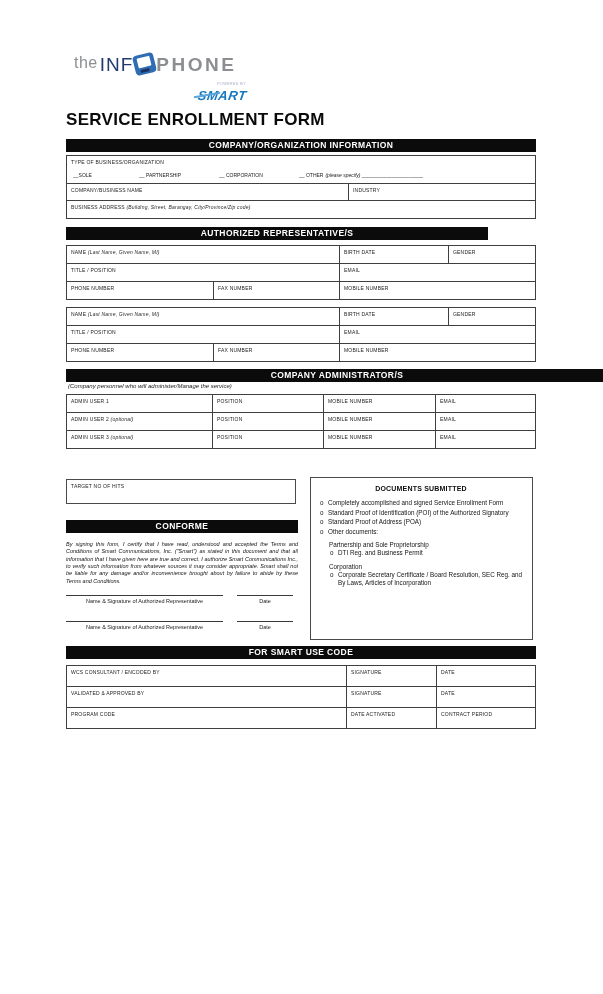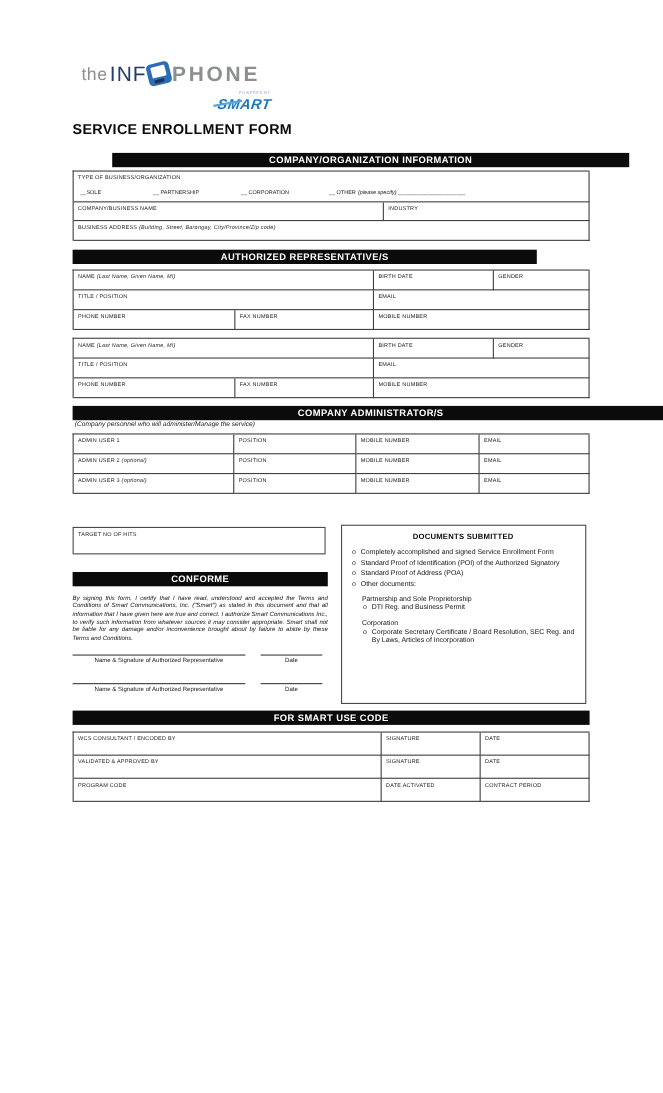--- a/index.html
+++ b/index.html
@@ -2,43 +2,43 @@
 <html><head>
 <meta charset="utf-8">
 <style>
   * { margin:0; padding:0; box-sizing:border-box; }
   html,body { background:#ffffff; }
   body { width:603px; height:994px; font-family:"Liberation Sans", sans-serif; color:#111; position:relative; }
   .page { position:relative; width:603px; height:994px; background:#fff; overflow:hidden; }
 
   
   .logo { position:absolute; left:74px; top:54px; width:170px; }
-  .logo-row { display:flex; align-items:center; height:30px; }
+  .logo-row { display:flex; height:30px; }
   .lg-the { color:#8c8e91; font-size:16px; letter-spacing:0.5px; }
   .lg-inf { color:#223a6e; font-size:19px; font-weight:normal; letter-spacing:1px; margin-left:2px; }
   .board-icon { width:21px; height:20px; background:#2e6db4; border-radius:4px;
                 transform:rotate(-14deg); position:relative; margin:0 1px 4px 1px; flex:none; }
   .board-icon::after { content:""; position:absolute; left:4px; top:3px; right:4px; bottom:7px;
                 background:#ffffff; border-radius:1px; }
   .board-icon::before { content:""; position:absolute; left:5px; bottom:2px; width:9px; height:3px;
                 background:#1d2f5e; border-radius:1px; }
   .lg-board { color:#8c8e91; font-size:19px; font-weight:bold; letter-spacing:2.5px; }
   .smart-block { position:absolute; left:108px; top:28px; width:64px; text-align:right; }
   .powered { display:block; font-size:3.5px; color:#9aa7c0; letter-spacing:0.5px; }
   .smart-word { display:inline-block; color:#1779c0; font-weight:bold; font-style:italic;
                 font-size:13px; letter-spacing:0.5px; transform:skewX(-8deg); position:relative; }
   .smart-word::after { content:""; position:absolute; left:-4px; top:6px; width:26px; height:1.6px;
                 background:#5aa6dd; transform:rotate(-10deg); }
 
   
-  .form-title { position:absolute; left:66px; top:110px; font-size:13px; font-weight:bold;
+  .form-title { position:absolute; left:66px; top:110px; font-size:17px; font-weight:bold;
                 letter-spacing:0.3px; color:#0a0a0a; }
   .bar { position:absolute; background:#0b0b0b; color:#ffffff; font-weight:bold; font-size:8.5px;
          letter-spacing:0.4px; text-align:center; line-height:13px; height:13px; }
-  .bar-company  { left:66px; top:139px; width:470px;margin-left:36px; }
+  .bar-company  { left:66px; top:139px; width:470px; }
   .bar-reps     { left:66px; top:227px; width:422px; }
   .bar-admin    { left:66px; top:369px; width:542px; }
   .bar-target   { left:66px; top:464px; width:232px; line-height:12px; height:12px; }
   .bar-conforme { left:66px; top:520px; width:232px; }
   .bar-smart    { left:66px; top:646px; width:470px; }
 
   
   .ftable { position:absolute; left:66px; width:470px; border-top:1px solid #3f3f3f; border-left:1px solid #3f3f3f; }
   .frow   { display:flex; width:100%; }
   .fcell  { border-right:1px solid #3f3f3f; border-bottom:1px solid #3f3f3f; padding:3px 2px 0 4px;

